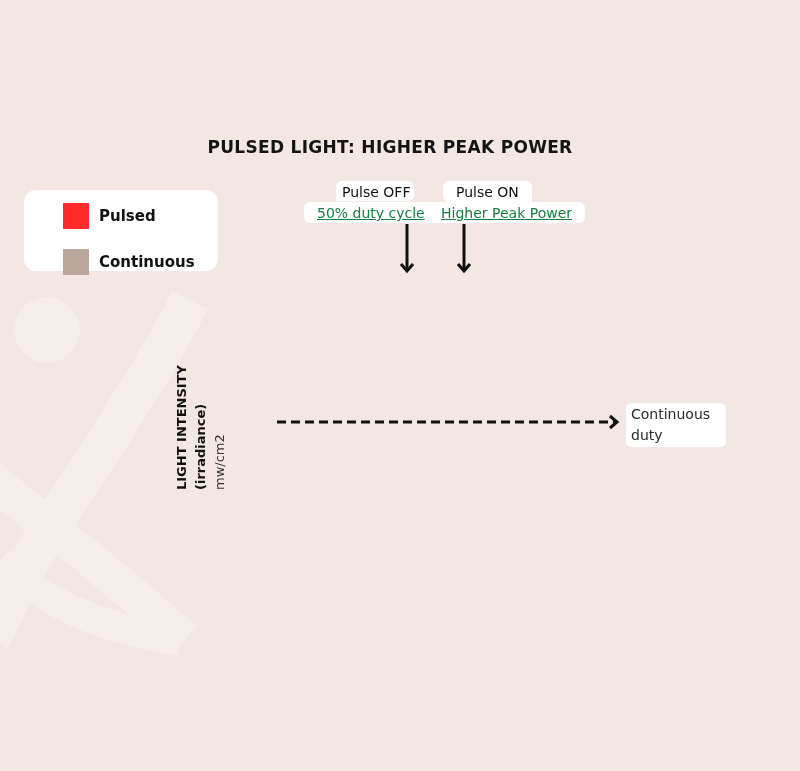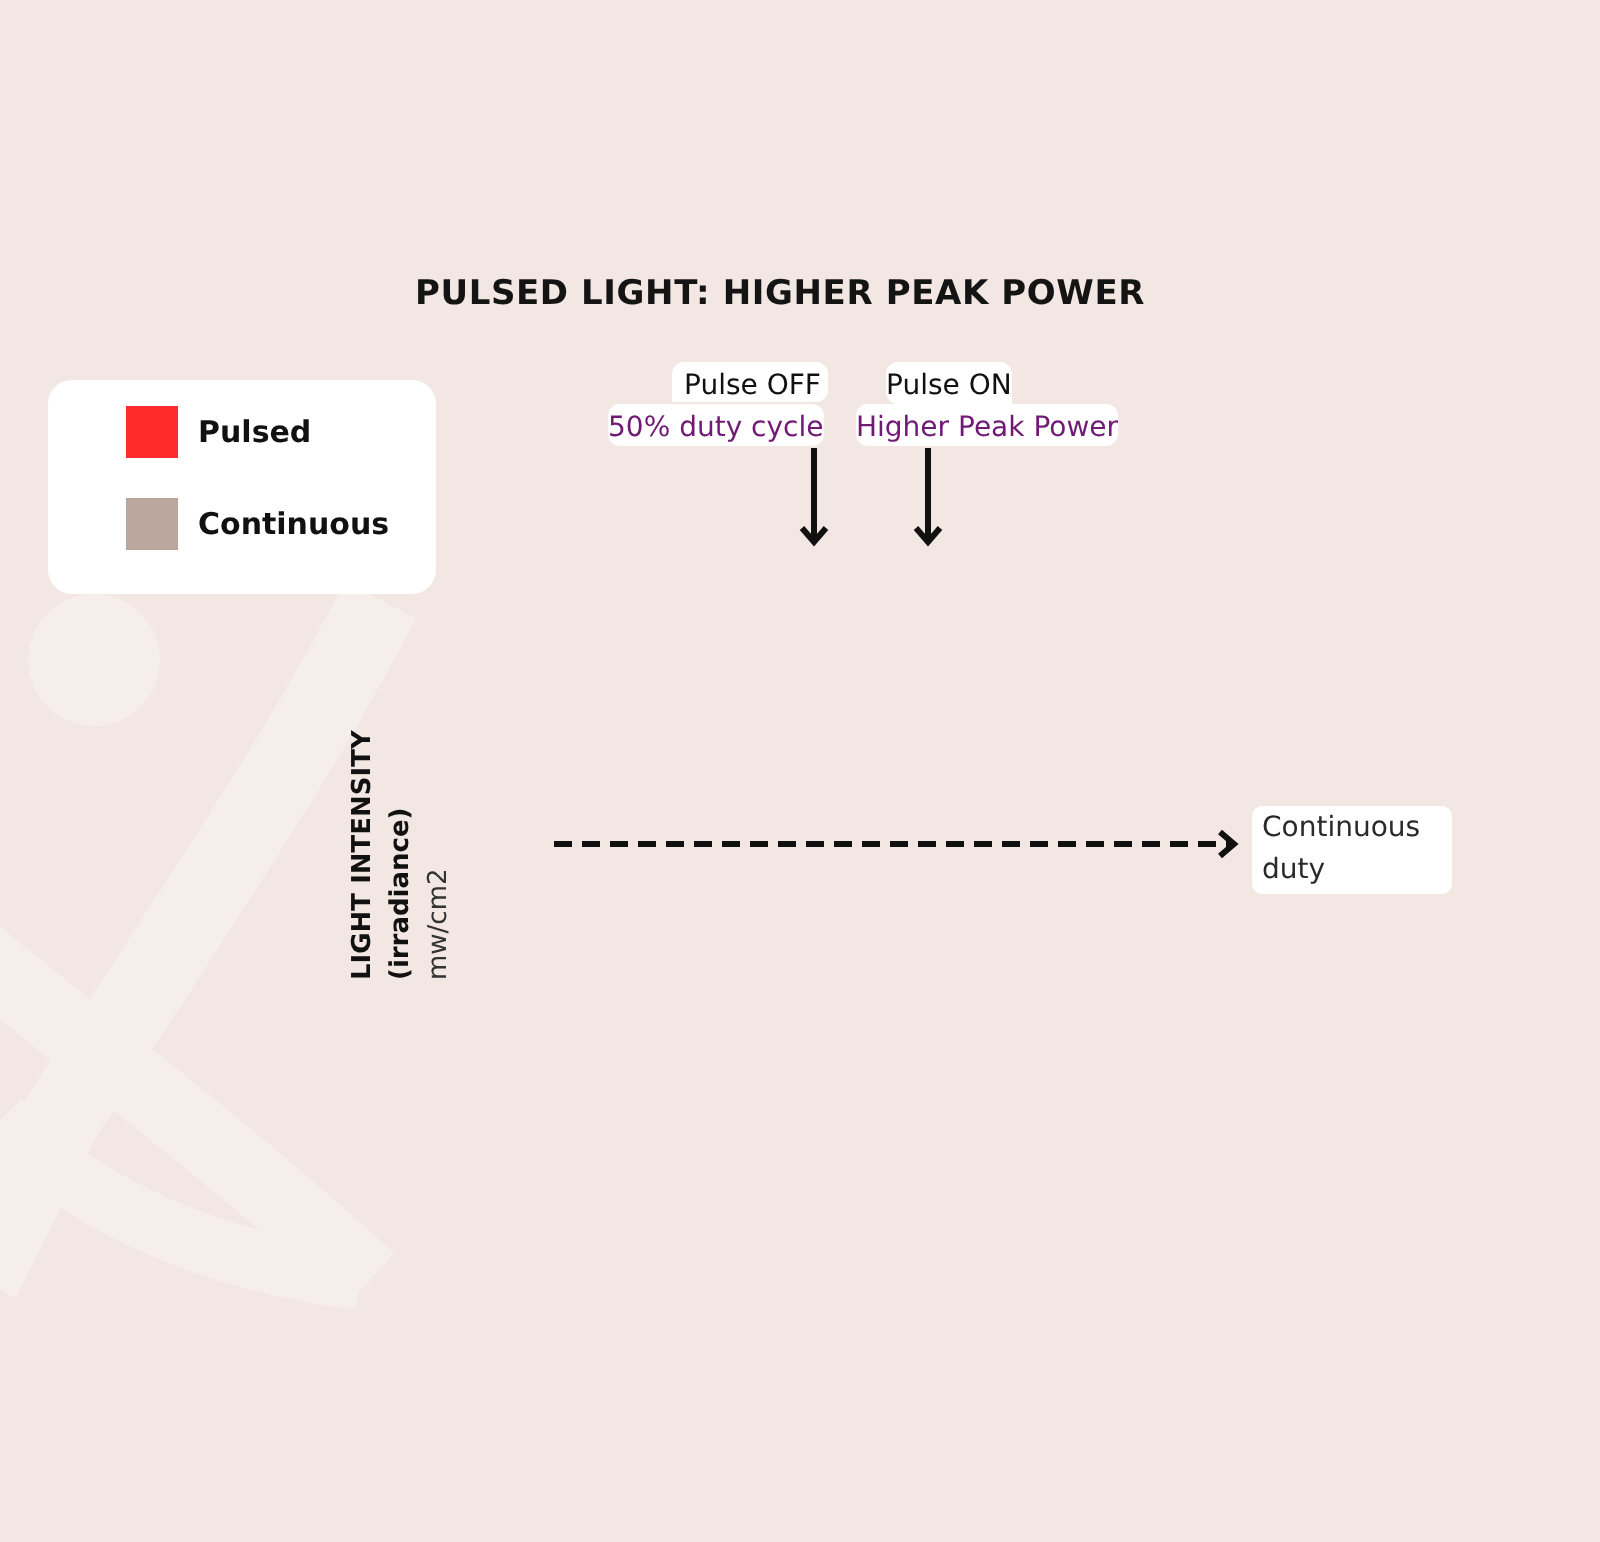--- a/index.html
+++ b/index.html
@@ -1,28 +1,28 @@
 <!DOCTYPE html>
 <html><head>
 <meta charset="utf-8">
 <style>
   html, body { margin:0; padding:0; }
   body { width:800px; height:771px; background:#f2e7e2; position:relative; overflow:hidden;
          font-family:"DejaVu Sans","Liberation Sans",sans-serif; color:#111; }
   .bg-art { position:absolute; left:0; top:0; width:800px; height:771px; }
   .title { position:absolute; left:0; width:800px; top:137px; text-align:center; margin-left:-10px;
            font-weight:bold; font-size:17px; letter-spacing:0.3px; color:#141414; }
-  .legend { position:absolute; left:24px; top:190px; width:194px; height:107px; background:#fff;
+  .legend { position:absolute; left:24px; top:190px; width:194px; height:81px; background:#fff;
             border-radius:12px; }
   .legend-row { position:absolute; left:39px; display:flex; align-items:center; }
   .swatch { width:26px; height:26px; margin-right:10px; }
   .legend-label { font-weight:bold; font-size:15px; color:#111; }
-  .callout { position:absolute; background:#fff; border-radius:6px; padding:1px 0; }
+  .callout { position:absolute; background:#fff; border-radius:6px; padding:1px 13px; }
   .callout .bold { font-weight:normal; font-size:14px; }
-  .callout .reg { font-size:14px; color:#701a75; }
+  .callout .reg { font-size:14px; color:#15803d;text-decoration:underline; }
   .ylabel { position:absolute; left:172px; top:490px; transform-origin:0 0; transform:rotate(-90deg);
             white-space:nowrap; line-height:19px; }
   .ylabel .b { font-weight:bold; font-size:13px; display:block; }
   .ylabel .r { font-size:13px; display:block; color:#333; }
   svg.arrows { position:absolute; left:0; top:0; }
   .cw { position:absolute; left:626px; top:403px; background:#fff; border-radius:5px; padding:1px 5px;
         font-size:14px; color:#2a2a2a; line-height:21px; width:90px; }
 </style>
 </head>
 <body>

